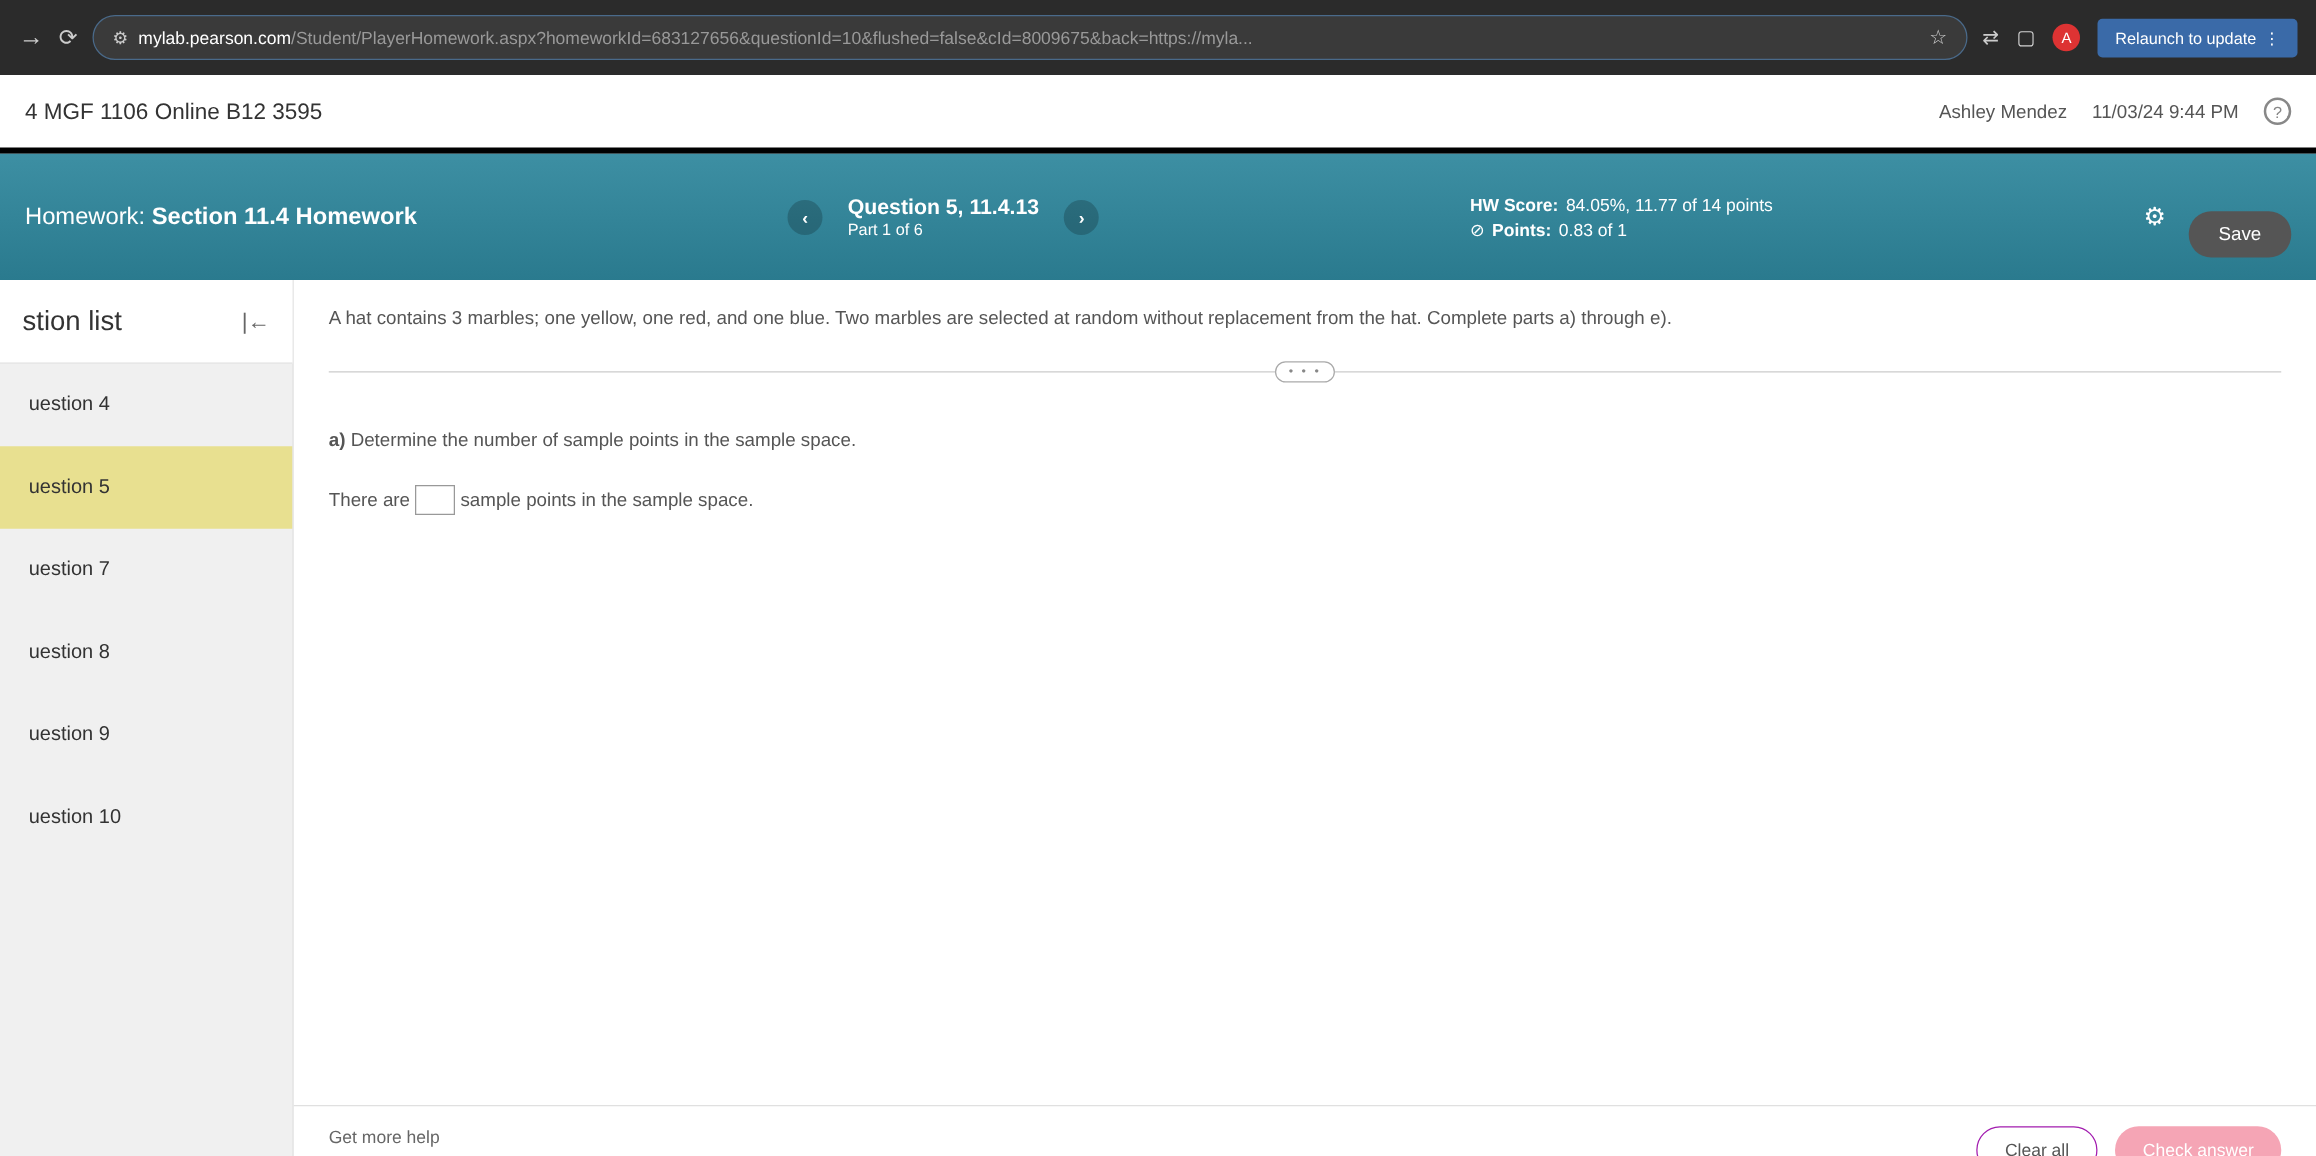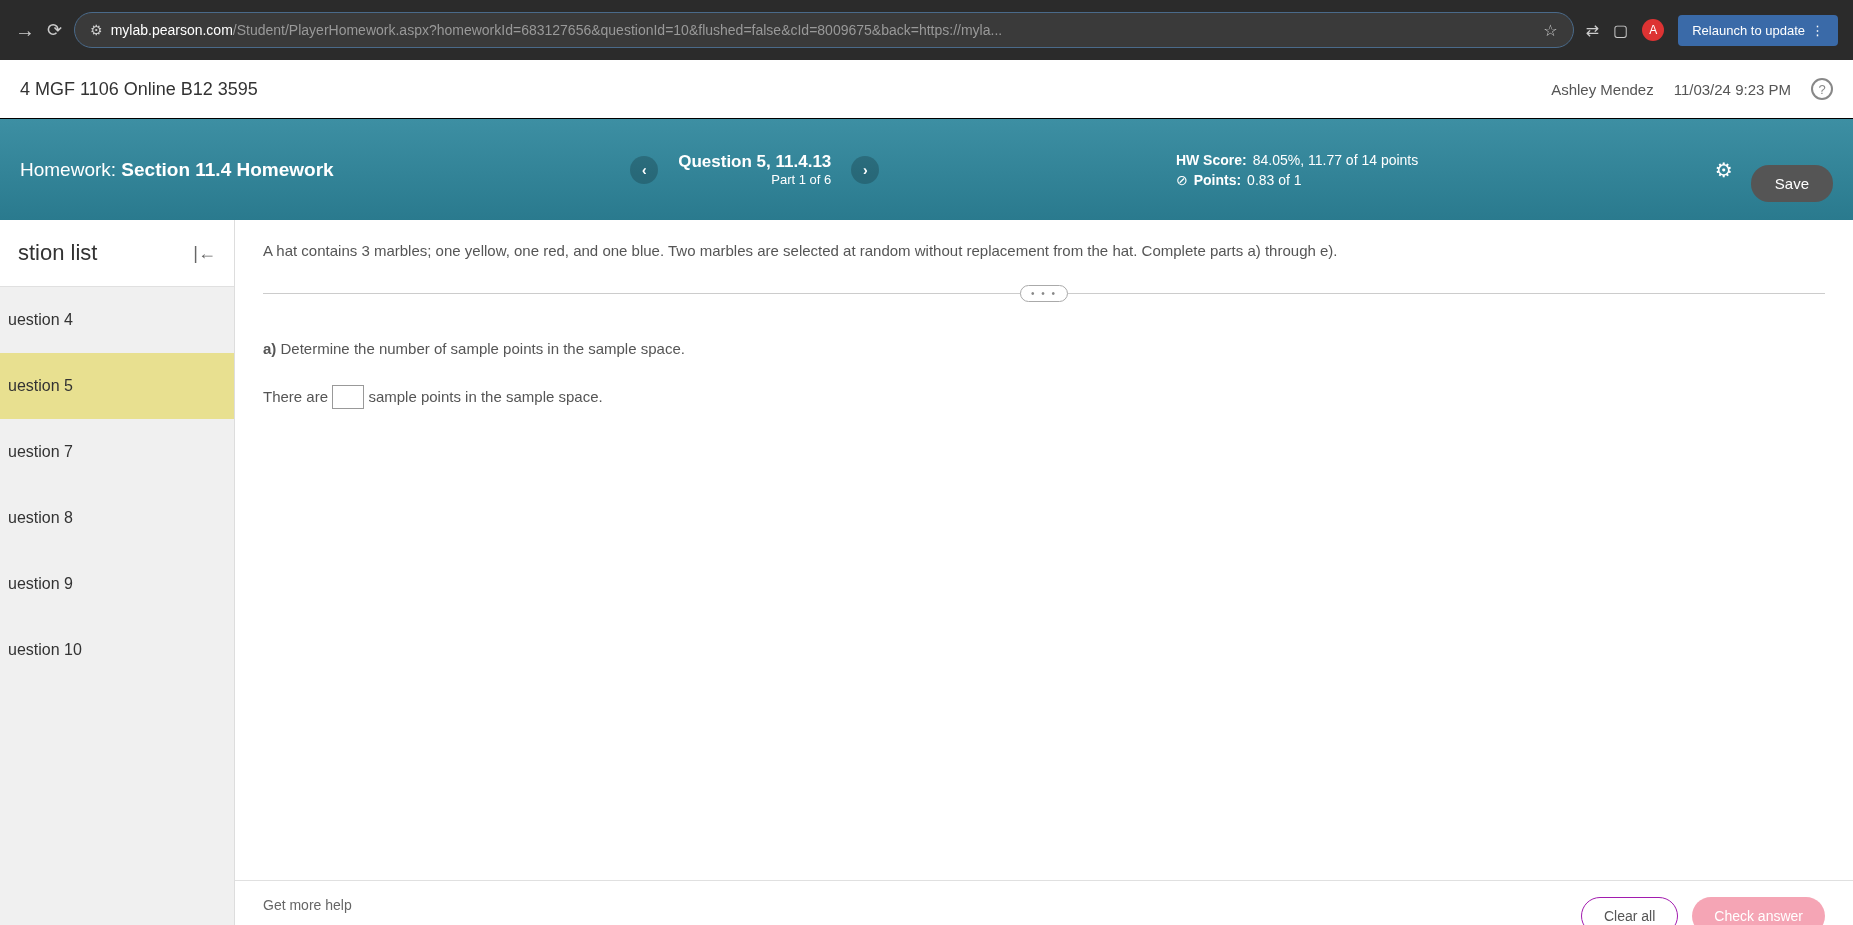--- a/index.html
+++ b/index.html
@@ -36,41 +36,41 @@
     .browser-icon { color: #ccc; font-size: 16px; }
     .profile-badge { width: 22px; height: 22px; border-radius: 50%; background: #d33; color: #fff; display: flex; align-items: center; justify-content: center; font-size: 12px; }
     .relaunch-btn { background: #3a6aa8; color: #fff; border-radius: 4px; padding: 8px 14px; font-size: 13px; display: flex; align-items: center; gap: 6px; }
     
     .course-header {
       background: #fff;
       padding: 18px 20px;
       display: flex;
       justify-content: space-between;
       align-items: center;
-      border-bottom: 1px solid #000000;
+      border-bottom: 5px solid #000000;
     }
     .course-name { font-size: 18px; color: #333; }
     .user-info { display: flex; align-items: center; gap: 20px; color: #555; font-size: 15px; }
     .help-icon { width: 22px; height: 22px; border: 2px solid #888; border-radius: 50%; display: flex; align-items: center; justify-content: center; font-size: 13px; color: #888; }
     
     .hw-header {
       background: #3a8a9e;
       background: linear-gradient(180deg, #3d8fa3 0%, #2a7a8e 100%);
       color: #fff;
       padding: 18px 20px;
       display: flex;
       align-items: center;
       justify-content: space-between;
     }
     .hw-title { font-size: 19px; }
     .hw-title .light { font-weight: 300; }
     .hw-title .bold { font-weight: 700; }
     .question-nav { display: flex; align-items: center; gap: 20px; }
     .nav-btn { width: 28px; height: 28px; border-radius: 50%; background: rgba(0,0,0,0.2); display: flex; align-items: center; justify-content: center; cursor: pointer; font-size: 14px; font-weight: bold; }
-    .question-info { text-align: right; }
+    .question-info { text-align: left; }
     .question-number { font-size: 17px; font-weight: 700; }
     .question-part { font-size: 13px; font-weight: 300; }
     .score-info { display: flex; flex-direction: column; gap: 4px; font-size: 14px; }
     .score-line { display: flex; align-items: center; gap: 6px; }
     .hw-actions { display: flex; align-items: center; gap: 18px; }
     .gear-icon { font-size: 20px; cursor: pointer; }
     .save-btn { background: #555; color: #fff; border: none; border-radius: 18px; padding: 10px 24px; font-size: 15px; cursor: pointer; margin-top: 28px; }
     
     .main-content { display: flex; height: calc(100% - 60px - 68px - 66px); }
     
@@ -85,21 +85,21 @@
       padding: 20px 18px;
       display: flex;
       justify-content: space-between;
       align-items: center;
       background: #fff;
       border-bottom: 1px solid #e0e0e0;
     }
     .sidebar-title { font-size: 22px; color: #333; }
     .collapse-icon { font-size: 18px; color: #666; cursor: pointer; }
     .question-list { flex: 1; overflow-y: auto; }
-    .question-item { padding: 24px 8px; font-size: 16px; color: #333; cursor: pointer; }
+    .question-item { padding: 24px 23px; font-size: 16px; color: #333; cursor: pointer; }
     .question-item.active { background: #e8e090; }
     
     .content-area { flex: 1; background: #fff; display: flex; flex-direction: column; position: relative; }
     .problem-text { padding: 20px 28px; color: #555; font-size: 15px; line-height: 1.5; }
     .divider-area { position: relative; padding: 10px 28px 20px; }
     .divider-line { border: none; border-top: 1px solid #ccc; }
     .ellipsis-btn { position: absolute; left: 50%; top: 2px; transform: translateX(-50%); background: #fff; border: 1px solid #aaa; border-radius: 10px; padding: 2px 10px; font-size: 10px; letter-spacing: 2px; color: #888; cursor: pointer; }
     .question-body { padding: 20px 28px; color: #555; font-size: 15px; line-height: 2; }
     .part-label { font-weight: 700; }
     .answer-line { margin-top: 18px; }
@@ -142,21 +142,21 @@
       <span>Relaunch to update</span>
       <span>⋮</span>
     </div>
   </div>
 </div>
 
 <div class="course-header">
   <div class="course-name">4 MGF 1106 Online B12 3595</div>
   <div class="user-info">
     <span>Ashley Mendez</span>
-    <span>11/03/24 9:23 PM</span>
+    <span>11/03/24 9:44 PM</span>
     <span class="help-icon">?</span>
   </div>
 </div>
 
 <div class="hw-header">
   <div class="hw-title">
     <span class="light">Homework:</span>
     <span class="bold">Section 11.4 Homework</span>
   </div>
   <div class="question-nav">

